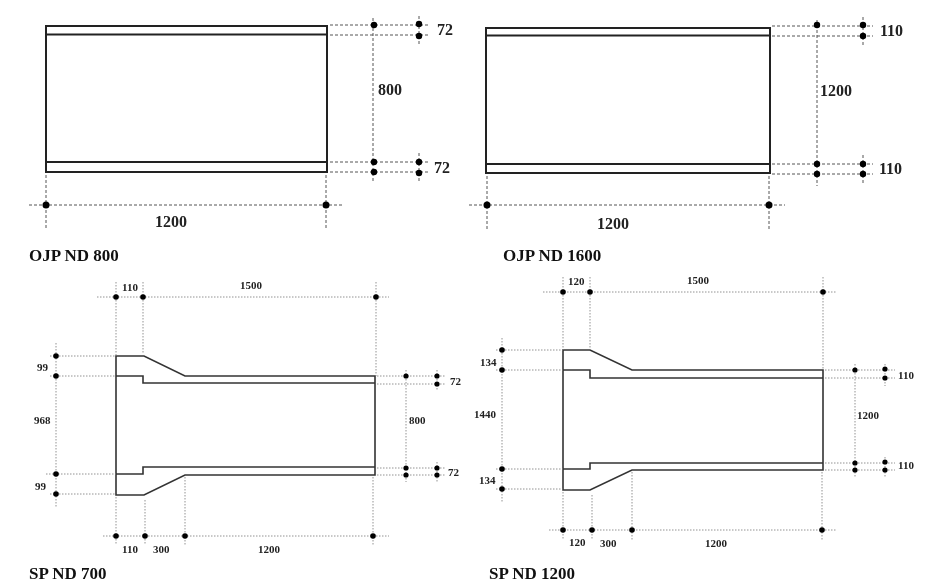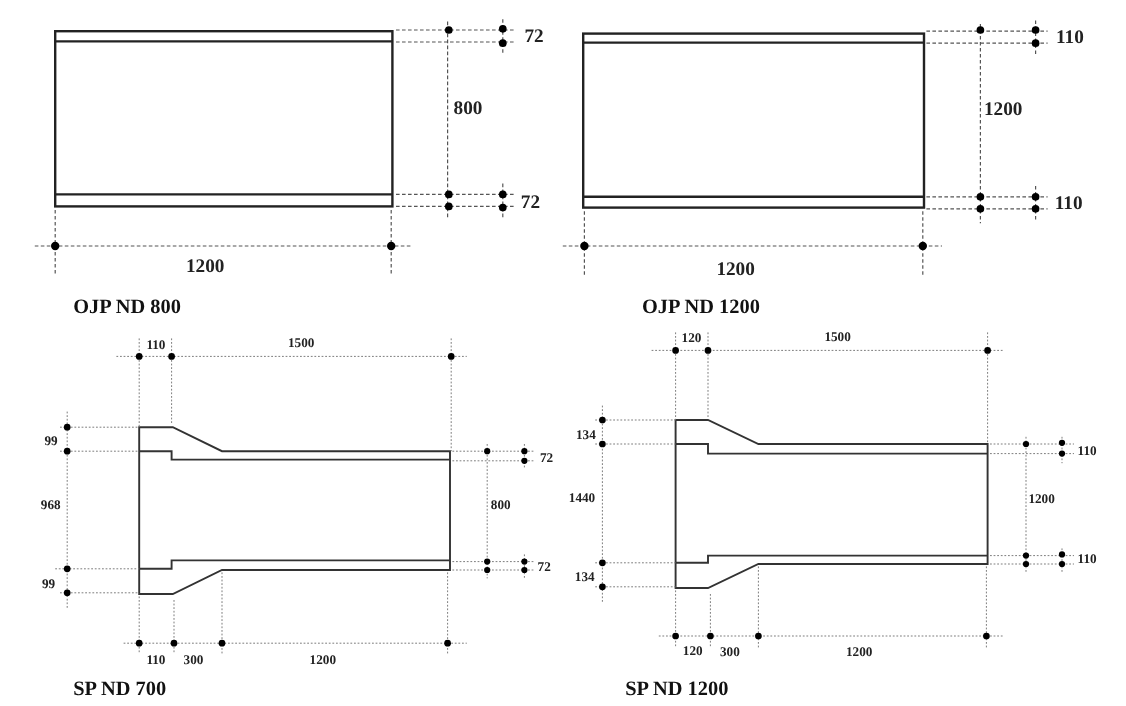--- a/index.html
+++ b/index.html
@@ -4,21 +4,21 @@
 <style>
   html, body { margin:0; padding:0; background:#ffffff; }
   body { width:938px; height:588px; position:relative; overflow:hidden; font-family:"Liberation Serif","DejaVu Serif",serif; }
   svg { position:absolute; left:0; top:0; }
   .outline { fill:none; stroke:#222; stroke-width:2; }
   .thin { fill:none; stroke:#333; stroke-width:1.6; }
   .dim { fill:none; stroke:#555; stroke-width:1; stroke-dasharray:3 2; }
   .dimf { fill:none; stroke:#777; stroke-width:0.8; stroke-dasharray:1.5 1.5; }
   .dot { fill:#000; }
   .lbl { font-family:"Liberation Serif","DejaVu Serif",serif; font-weight:bold; fill:#222; }
-  .title { position:absolute; font-family:"Liberation Serif","DejaVu Serif",serif; font-weight:bold; font-size:17px; color:#111;margin-left:32px; }
+  .title { position:absolute; font-family:"Liberation Serif","DejaVu Serif",serif; font-weight:bold; font-size:17px; color:#111; }
 </style>
 </head>
 <body>
 
 <svg width="938" height="588" viewBox="0 0 938 588">
 
   <g>
     <rect class="outline" x="46" y="26" width="281" height="146"></rect>
     <line class="outline" x1="46" y1="34.5" x2="327" y2="34.5"></line>
     <line class="outline" x1="46" y1="162" x2="327" y2="162"></line>
@@ -195,15 +195,15 @@
       <circle class="dot" cx="592" cy="530" r="2.8"></circle>
     <circle class="dot" cx="632" cy="530" r="2.8"></circle>
       <circle class="dot" cx="822" cy="530" r="2.8"></circle>
     <text class="lbl" x="569" y="546" font-size="11">120</text>
     <text class="lbl" x="600" y="547" font-size="11">300</text>
     <text class="lbl" x="705" y="547" font-size="11">1200</text>
   </g>
 </svg>
 
 <div class="title" style="left:29px; top:246px;">OJP ND 800</div>
-<div class="title" style="left:503px; top:246px;">OJP ND 1200</div>
+<div class="title" style="left:503px; top:246px;">OJP ND 1600</div>
 <div class="title" style="left:29px; top:564px;">SP ND 700</div>
 <div class="title" style="left:489px; top:564px;">SP ND 1200</div>
 
 </body></html>

